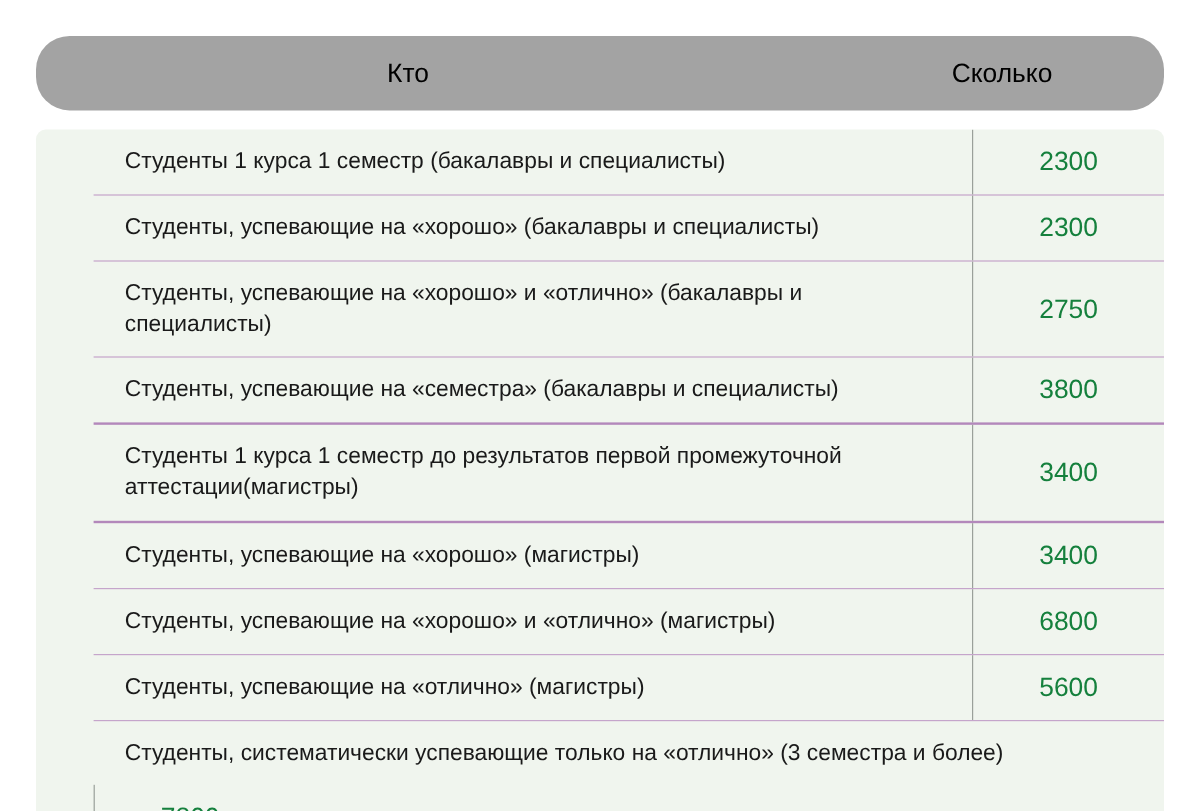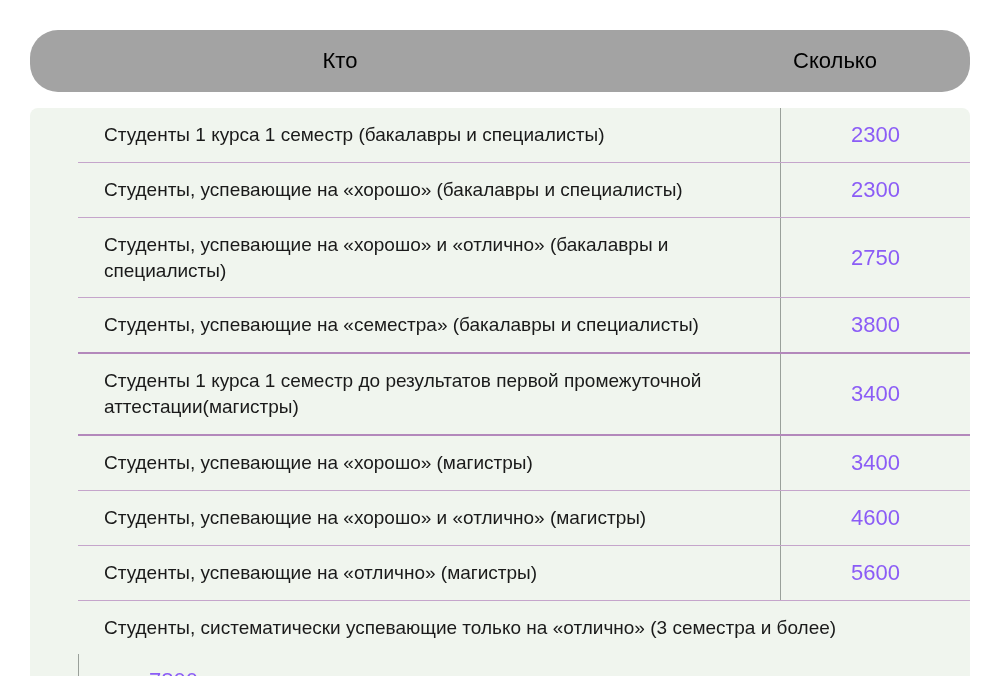--- a/index.html
+++ b/index.html
@@ -54,27 +54,27 @@
     .cell-who {
       flex: 1;
       padding: 14px 26px;
       font-size: 19px;
       color: #1a1a1a;
       line-height: 1.35;
       display: flex;
       align-items: center;
     }
     .cell-amount {
-      width: 190px;
+      width: 160px;
       border-left: 1px solid #9aa09a;
       display: flex;
       align-items: center;
       justify-content: center;
       font-size: 22px;
-      color: #8b5cf6;
+      color: #15803d;
       padding: 14px 26px;
     }
     .section-divider {
       border-bottom: 2px solid #b388bb;
     }
   </style>
 </head>
 <body>
 
 <div class="table-container">
@@ -102,21 +102,21 @@
     <div class="table-row section-divider">
       <div class="cell-who">Студенты 1 курса 1 семестр до результатов первой промежуточной аттестации(магистры)</div>
       <div class="cell-amount">3400</div>
     </div>
     <div class="table-row">
       <div class="cell-who">Студенты, успевающие на «хорошо» (магистры)</div>
       <div class="cell-amount">3400</div>
     </div>
     <div class="table-row">
       <div class="cell-who">Студенты, успевающие на «хорошо» и «отлично» (магистры)</div>
-      <div class="cell-amount">4600</div>
+      <div class="cell-amount">6800</div>
     </div>
     <div class="table-row">
       <div class="cell-who">Студенты, успевающие на «отлично» (магистры)</div>
       <div class="cell-amount">5600</div>
     </div>
     <div class="table-row">
       <div class="cell-who">Студенты, систематически успевающие только на «отлично» (3 семестра и более)</div>
       <div class="cell-amount">7800</div>
     </div>
   </div>

